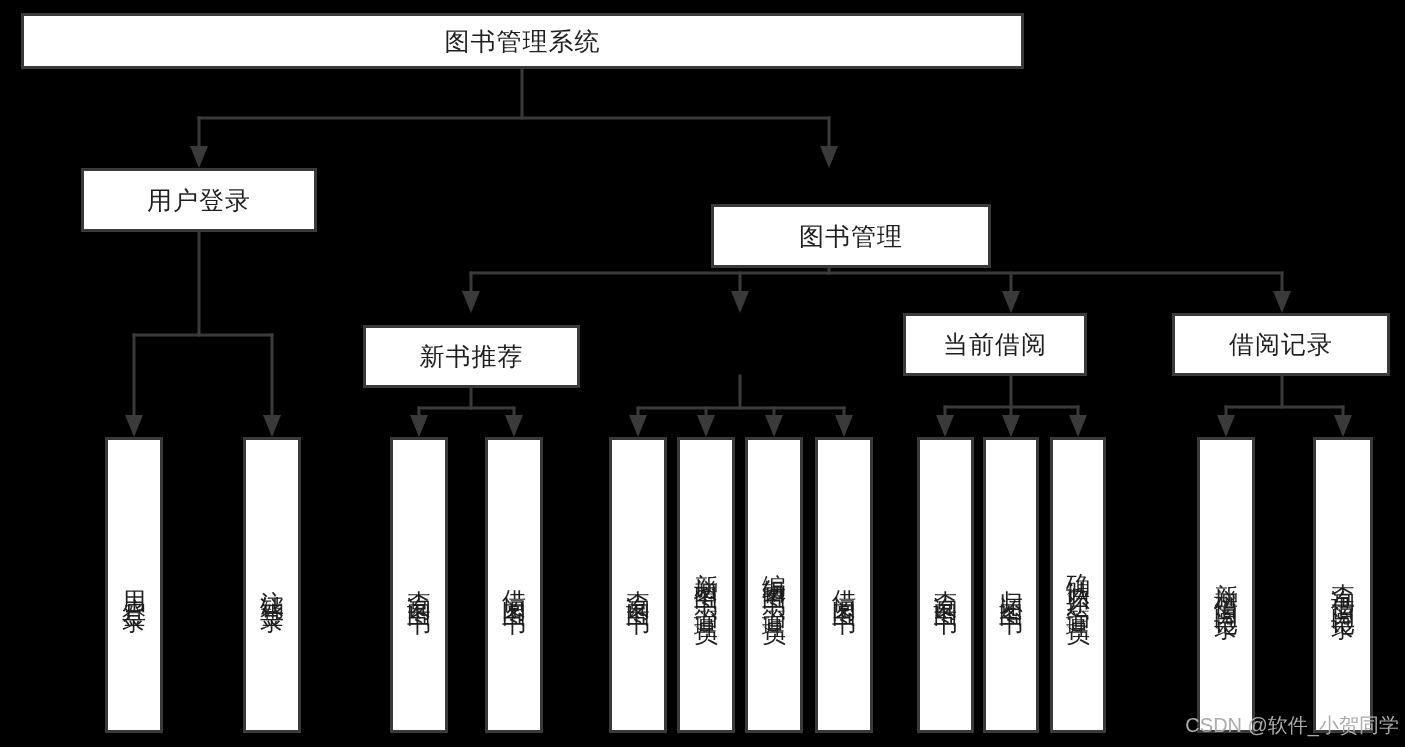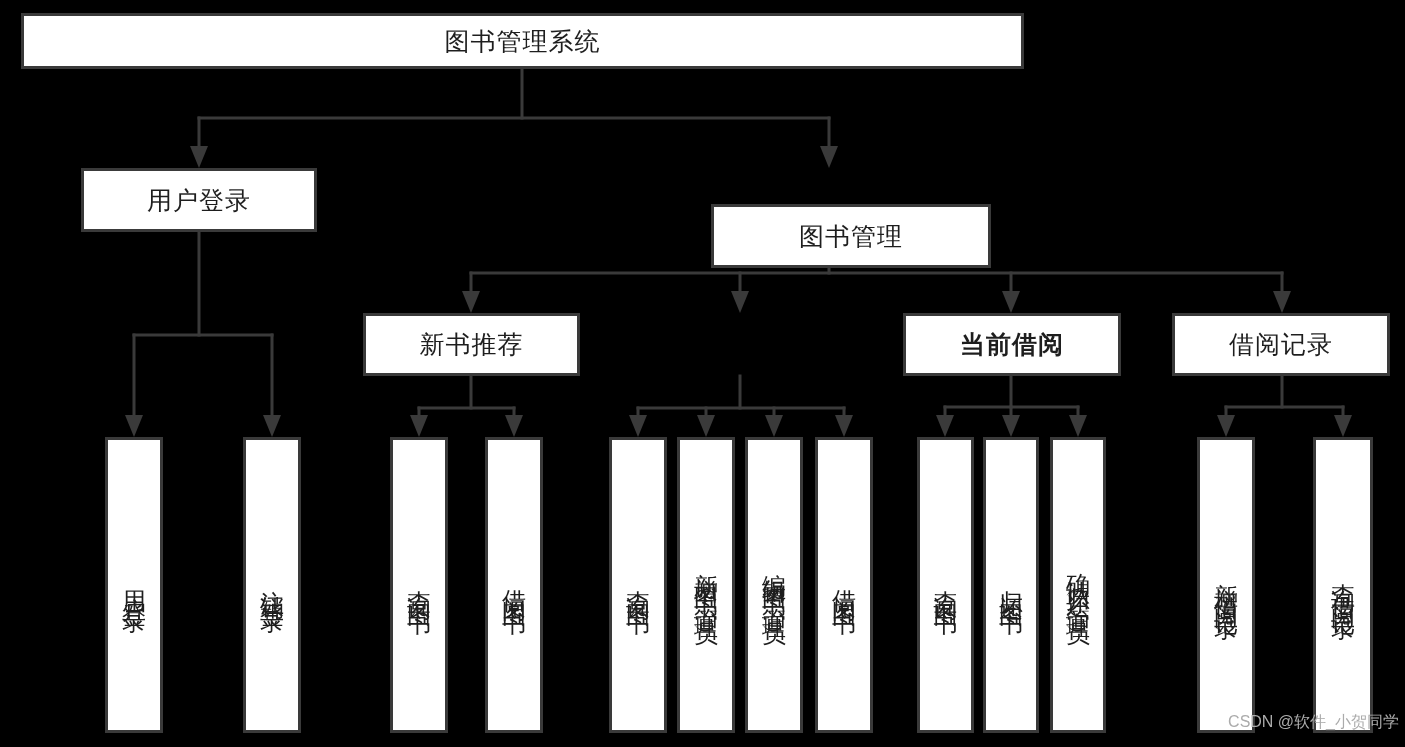--- a/index.html
+++ b/index.html
@@ -38,21 +38,21 @@
     font-size: 24px;
     letter-spacing: 7px;
     line-height: 1;
     white-space: nowrap;
   }
   .watermark {
     position: absolute;
     left: 1184px;
     top: 712px;
     width: 215px;
-    font-size: 16px;
+    font-size: 20px;
     color: #ababab;
     text-align: right;
     white-space: nowrap;
   }
 </style>
 </head>
 <body>
 
 <div class="canvas">
 
@@ -115,24 +115,24 @@
     <span>图书管理系统</span>
   </div>
 
   <div class="node h" style="left:81px; top:168px; width:236px; height:64px;">
     <span>用户登录</span>
   </div>
   <div class="node h" style="left:711px; top:168px; width:280px; height:64px;margin-top:36px;">
     <span>图书管理</span>
   </div>
 
-  <div class="node h" style="left:363px; top:313px; width:217px; height:63px;">
+  <div class="node h" style="left:363px; top:325px; width:217px; height:63px;">
     <span>新书推荐</span>
   </div>
-  <div class="node h" style="left:903px; top:313px; width:218px; height:63px;font-weight:bold;">
+  <div class="node h" style="left:903px; top:313px; width:184px; height:63px;">
     <span>当前借阅</span>
   </div>
   <div class="node h" style="left:1172px; top:313px; width:218px; height:63px;justify-content:center;">
     <span>借阅记录</span>
   </div>
 
   <div class="node v" style="left:105px; top:437px; width:58px; height:296px;">
     <span>用户登录</span>
   </div>
   <div class="node v" style="left:243px; top:437px; width:58px; height:296px;">

